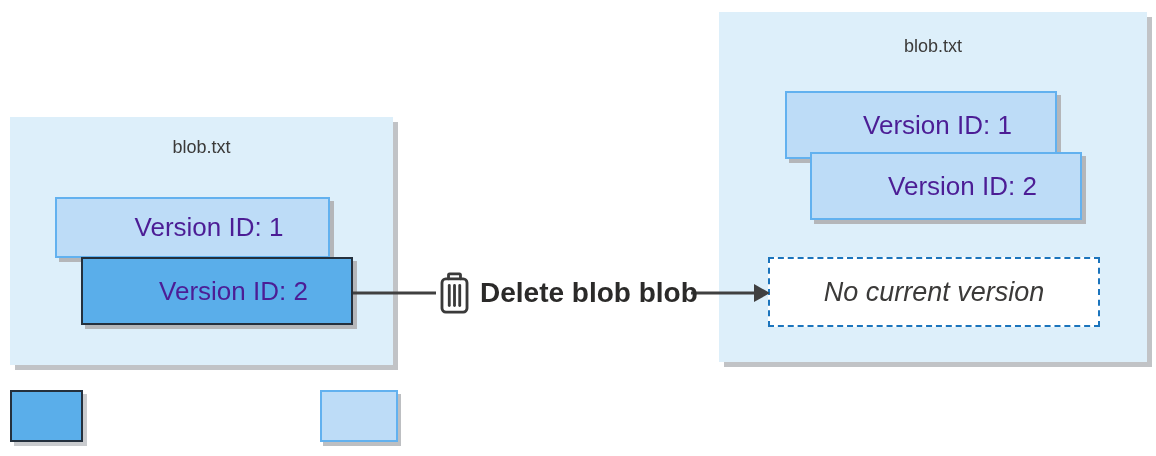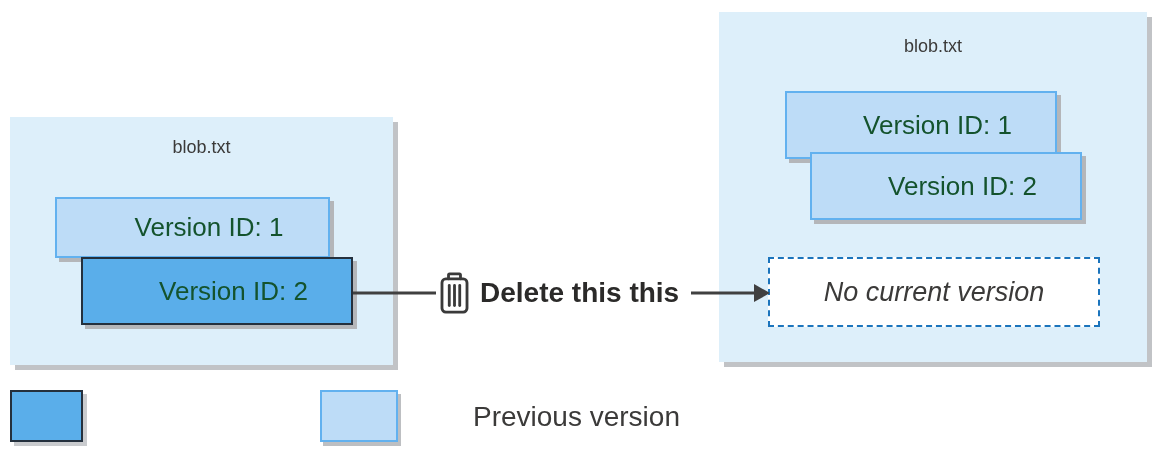--- a/index.html
+++ b/index.html
@@ -29,21 +29,21 @@
     color: #3b3a39;
     white-space: nowrap;
   }
   .vbox {
     position: absolute;
     box-sizing: border-box;
     display: flex;
     align-items: center;
     justify-content: center;
     font-size: 26px;
-    color: #14532d;
+    color: #4c1d95;
     white-space: nowrap;
     padding-left: 33px;
   }
   .vbox.previous {
     background: var(--previous-version-fill, #bddcf7);
     border: 2px solid var(--previous-version-border, #62b1ef);
     box-shadow: 4px 4px 0 #b4b6b9;
   }
   .vbox.current {
     background: var(--current-version-fill, #5aaeea);
@@ -159,19 +159,18 @@
   </svg>
 
   <svg class="trash" viewBox="0 0 34 40" xmlns="http://www.w3.org/2000/svg" fill="none" stroke="#3a3a3a" stroke-width="2.6" stroke-linecap="round" stroke-linejoin="round">
     <path d="M11.5 7 L11.5 3.4 Q11.5 2.4 12.5 2.4 L21.5 2.4 Q22.5 2.4 22.5 3.4 L22.5 7"></path>
     <rect x="5.5" y="7" width="23" height="30.5" rx="3.5"></rect>
     <line x1="12.2" y1="13" x2="12.2" y2="31.5"></line>
     <line x1="17" y1="13" x2="17" y2="31.5"></line>
     <line x1="21.8" y1="13" x2="21.8" y2="31.5"></line>
   </svg>
 
-  <div class="delete-label">Delete this this</div>
+  <div class="delete-label">Delete blob blob</div>
 
   <div class="legend-swatch current"></div>
   <div class="legend-swatch previous"></div>
-  <div class="legend-label second">Previous version</div>
 
 </div>
 
 </body></html>

